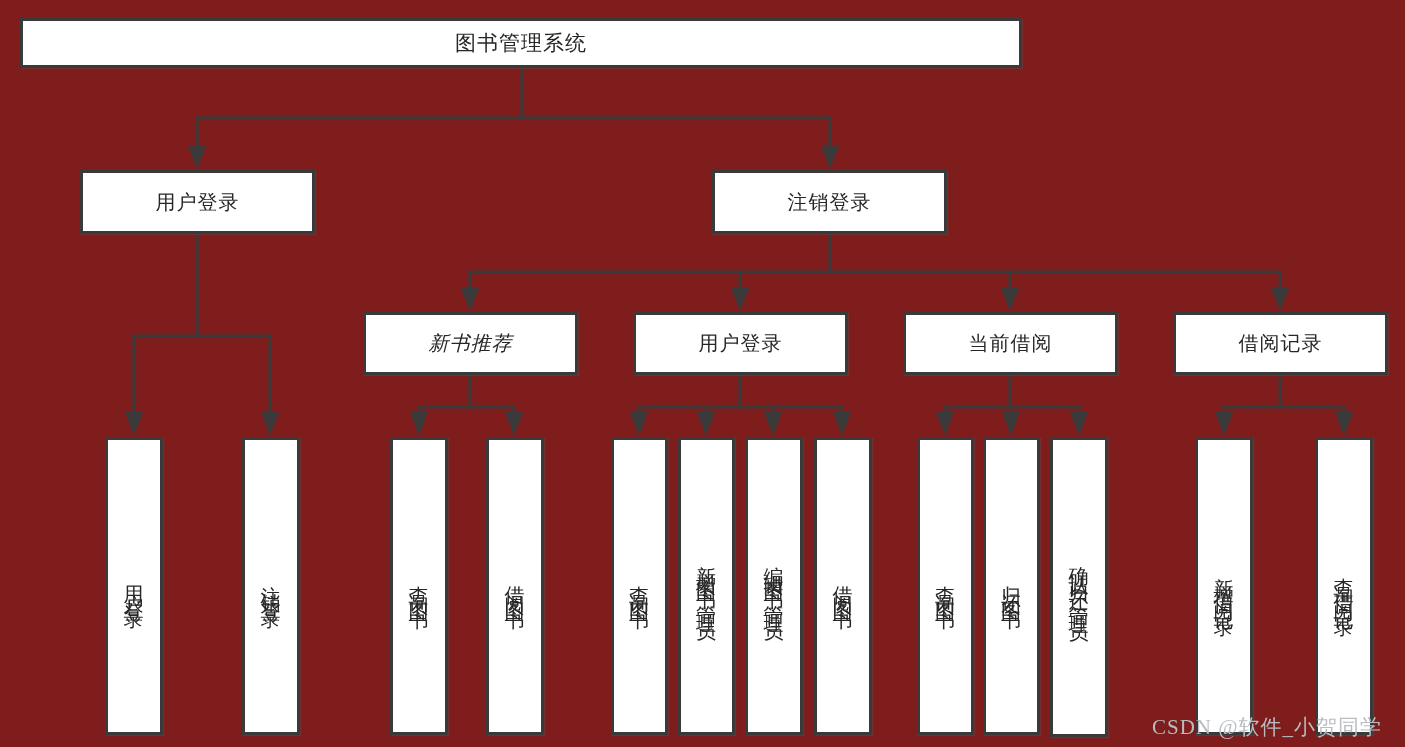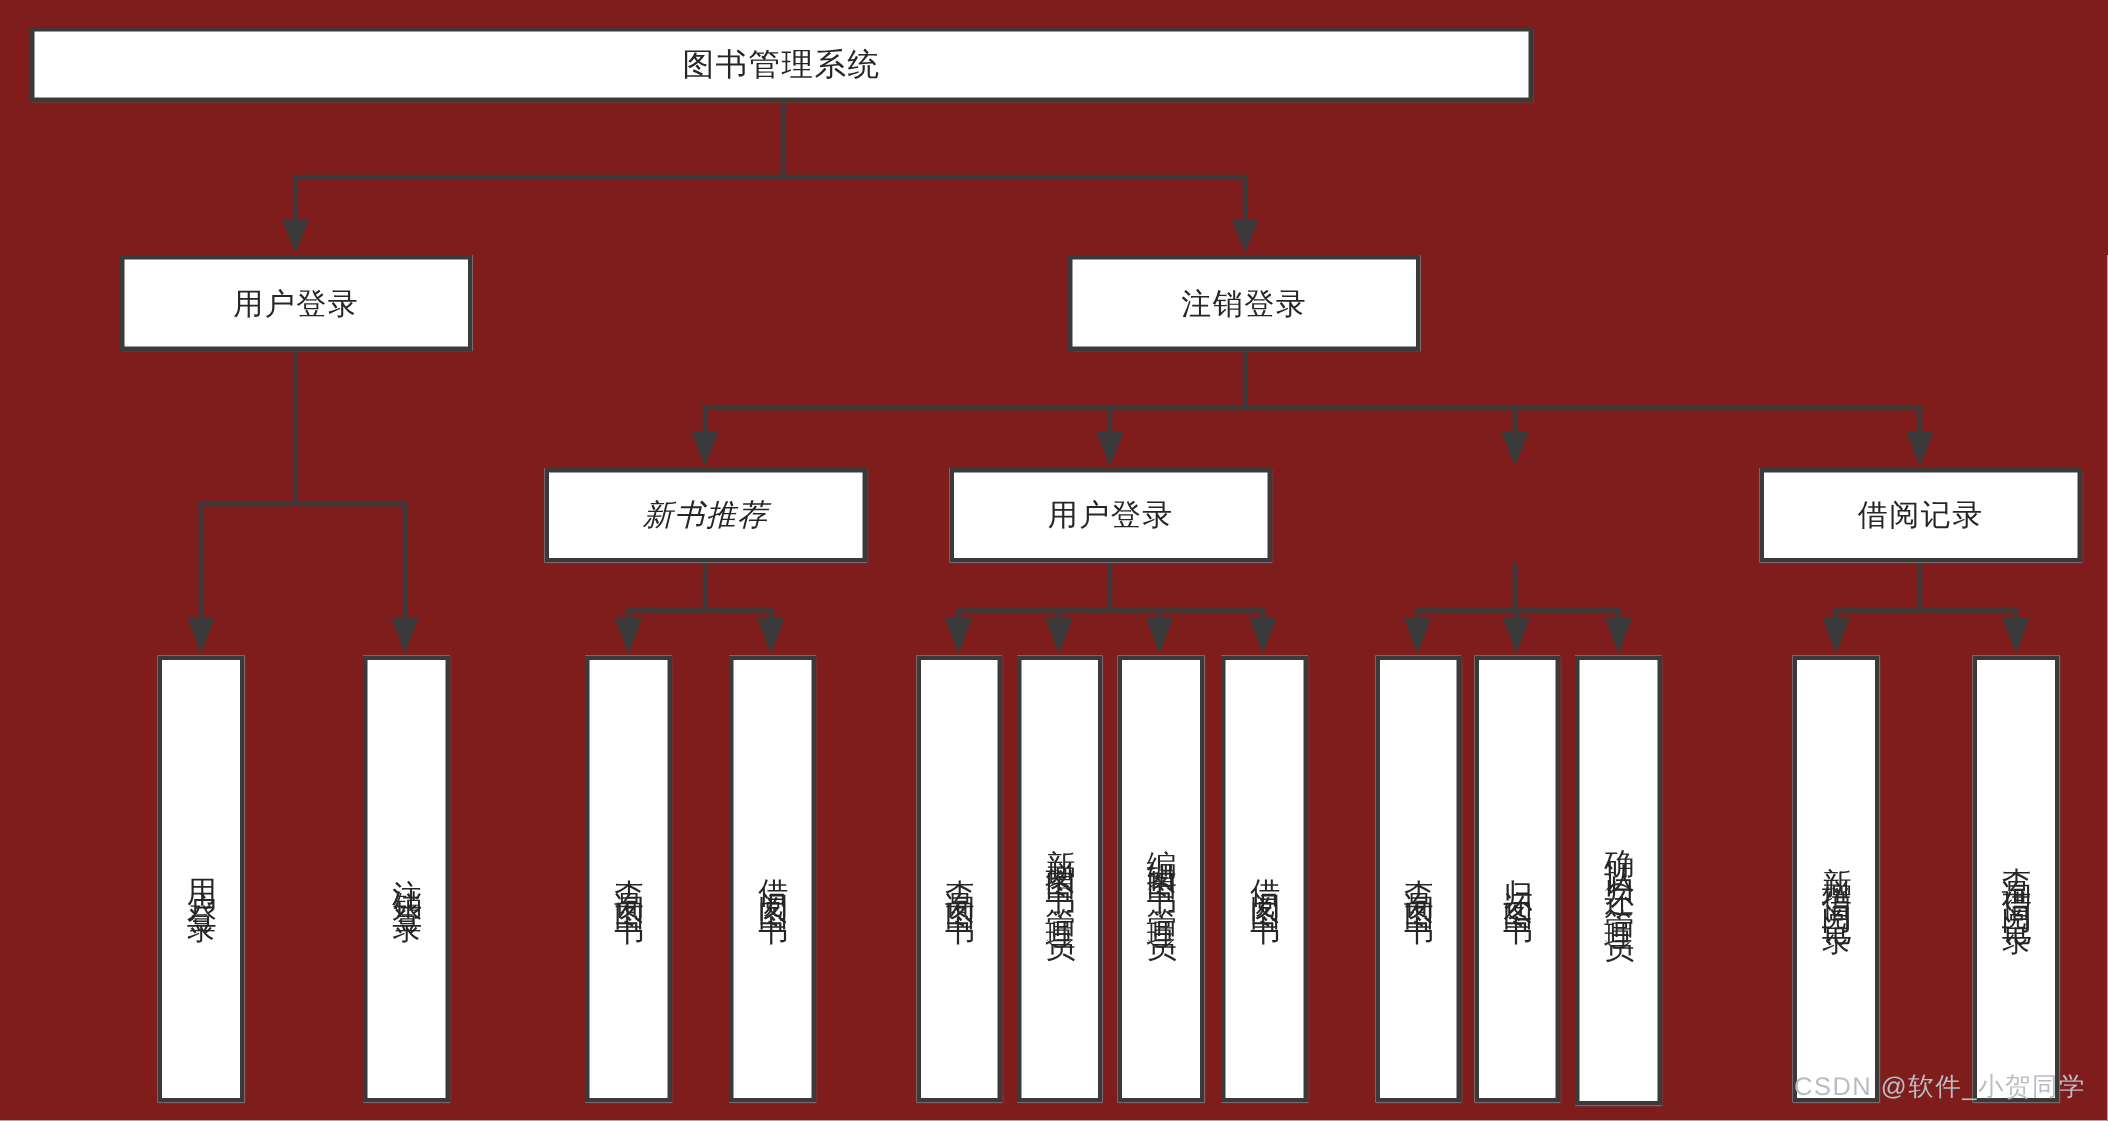--- a/index.html
+++ b/index.html
@@ -42,27 +42,28 @@
     writing-mode: vertical-rl;
     text-orientation: mixed;
     font-size: 20px;
     line-height: 1.1;
     letter-spacing: 8px;
     color: #262626;
     white-space: nowrap;
   }
   #watermark {
     position: absolute;
-    left: 1196px;
+    left: 1152px;
     top: 713px;
-    font-size: 17px;
+    font-size: 21px;
     color: #b9bdc2;
     letter-spacing: 1px;
     z-index: 5;
     white-space: nowrap;
+    font-family: Liberation Serif, serif;
   }
 </style>
 </head>
 <body>
 
 <div id="canvas">
 
   <svg id="connector-layer" viewBox="0 0 1405 747" xmlns="http://www.w3.org/2000/svg">
     <g stroke="#3a3a3a" stroke-width="3" fill="none">
       <path d="M522 68 L522 118"></path>
@@ -162,20 +163,23 @@
   <div class="box" style="left:712px; top:170px; width:235px; height:64px;">
     <span class="hlabel">注销登录</span>
   </div>
 
   <div class="box" style="left:363px; top:312px; width:215px; height:63px;font-style:italic;">
     <span class="hlabel">新书推荐</span>
   </div>
   <div class="box" style="left:633px; top:312px; width:215px; height:63px;">
     <span class="hlabel">用户登录</span>
   </div>
+  <div class="box" style="left:903px; top:312px; width:215px; height:63px;">
+    <span class="hlabel">当前借阅</span>
+  </div>
   <div class="box" style="left:1173px; top:312px; width:215px; height:63px;">
     <span class="hlabel">借阅记录</span>
   </div>
 
   <div class="box" style="left:105px; top:437px; width:58px; height:298px;">
     <span class="vlabel">用户登录</span>
   </div>
   <div class="box" style="left:242px; top:437px; width:58px; height:298px;">
     <span class="vlabel">注销登录</span>
   </div>

